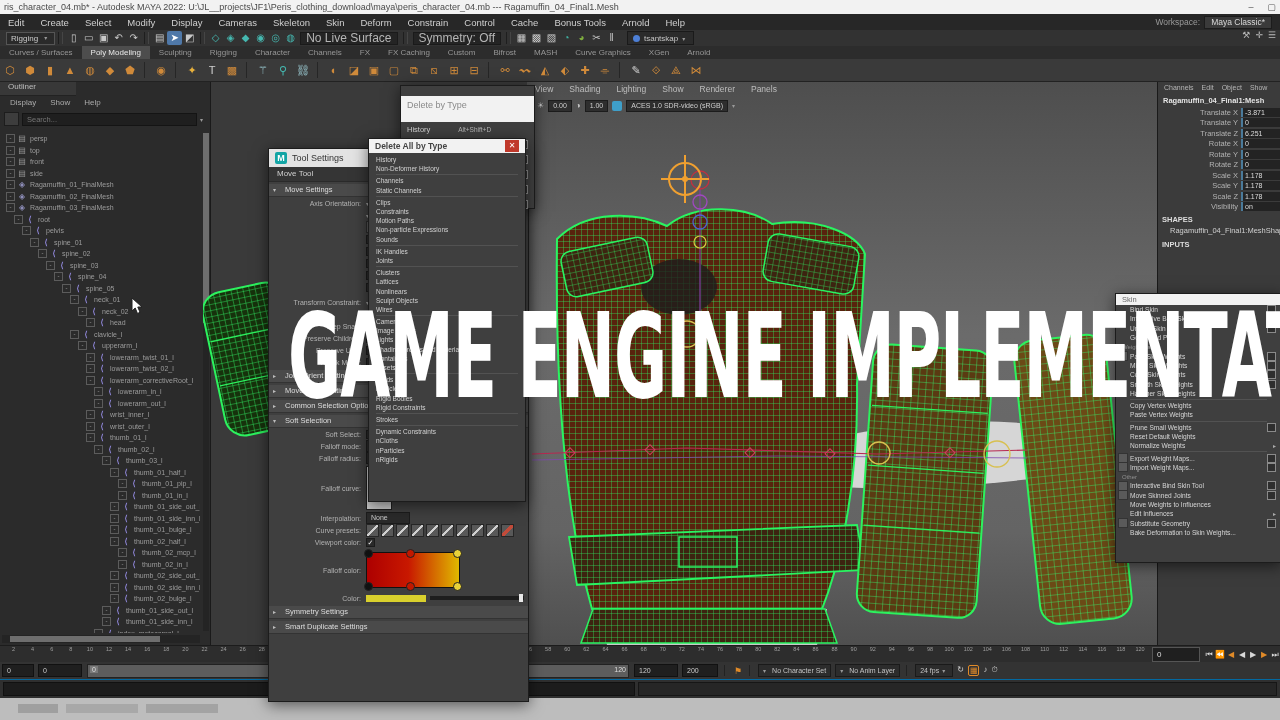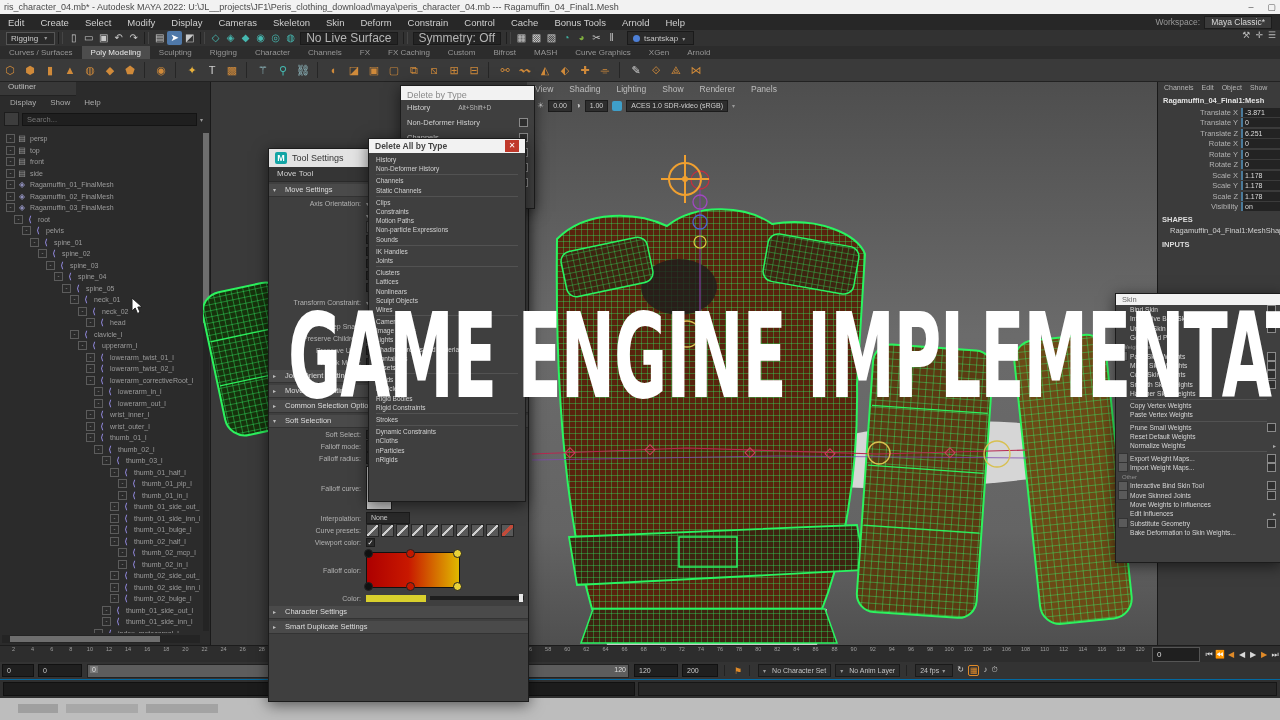--- a/index.html
+++ b/index.html
@@ -97,21 +97,21 @@
   #ramp{position:relative;width:92px;height:34px;background:linear-gradient(90deg,#ad0000,#c81800 45%,#e0b900);border:1px solid #111;}
   .rampdot{position:absolute;width:7px;height:7px;border-radius:50%;border:1px solid #222;}
   #colorchip{width:60px;height:7px;background:#d9d02d;}
   #colortrack{flex:1;height:4px;background:#1e1e1e;margin:0 4px;position:relative;}
   #colortrack .handle{position:absolute;right:1px;top:-2px;width:4px;height:8px;background:#e8e8e8;}
   
   .tornmenu{z-index:6;}
   .torn-title{background:#f2f2f2;color:#6a6a6a;font-size:8.5px;height:14px;line-height:14px;padding:0 6px;display:flex;}
   .torn-title .x{margin-left:auto;width:14px;background:#c0392b;color:#fff;text-align:center;font-size:8px;height:12px;line-height:12px;margin-top:1px;}
   #menu-dbt{left:400px;top:85px;width:133px;height:122px;}
-  #menu-dbt .torn-title{height:14px;line-height:18px;color:#8a8a8a;font-size:9px;}
+  #menu-dbt .torn-title{height:26px;line-height:18px;color:#8a8a8a;font-size:9px;margin-top:10px;}
   .dbt-row{display:flex;align-items:center;height:15px;font-size:7.5px;color:#d0d0d0;padding:0 6px;}
   .dbt-row .sc{margin-left:auto;color:#b5b5b5;font-size:6.5px;}
   .optbox{margin-left:auto;width:7px;height:7px;border:1px solid #8a8a8a;background:#2e2e2e;flex:0 0 auto;}
   #menu-dat{left:368px;top:138px;width:156px;height:362px;display:flex;flex-direction:column;}
   .dat-list{flex:1;padding-top:2px;}
   .dat-row{display:flex;align-items:center;height:9.2px;font-size:6.5px;color:#d2d2d2;padding:0 7px;}
   .dat-row.sep{height:3px;}
   .dat-row.sep:before{content:"";flex:1;border-top:1px solid #525252;}
   
   #skinmenu{left:1115px;top:293px;width:165px;height:268px;z-index:6;}
@@ -859,21 +859,21 @@
     </div>
     <div class="ts-row">
       <span class="ts-label">Color:</span>
       <span id="colorchip"></span>
       <span id="colortrack">
           <span class="handle"></span>
         </span>
     </div>
     <div>
 
-    <div class="ts-sec closed">Character Settings</div>
+    <div class="ts-sec closed">Symmetry Settings</div>
         <div class="ts-sec closed">Smart Duplicate Settings</div>
       </div>
   </div>
 
   <div class="abs float tornmenu" id="menu-dbt" style="z-index:5">
     <div class="torn-title">
       <span>Delete by Type</span>
     </div>
     <div>
 

